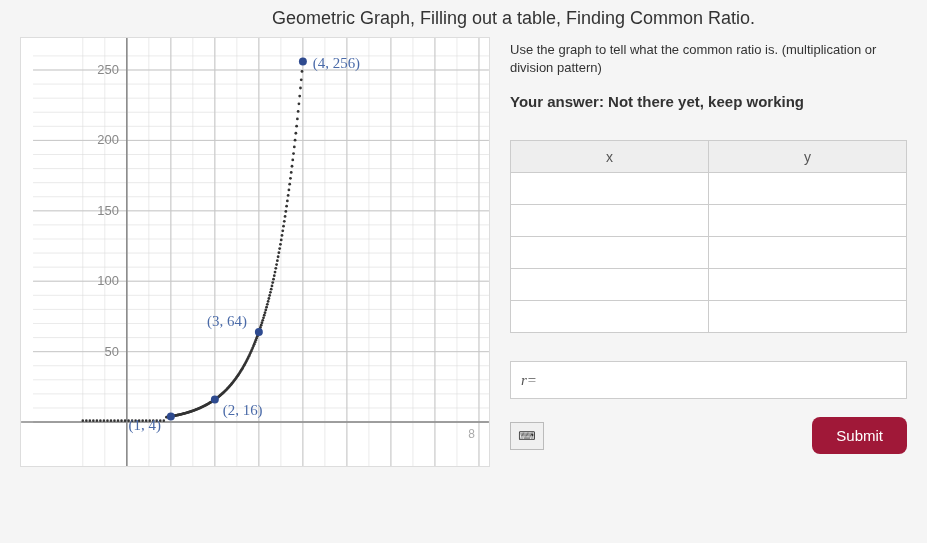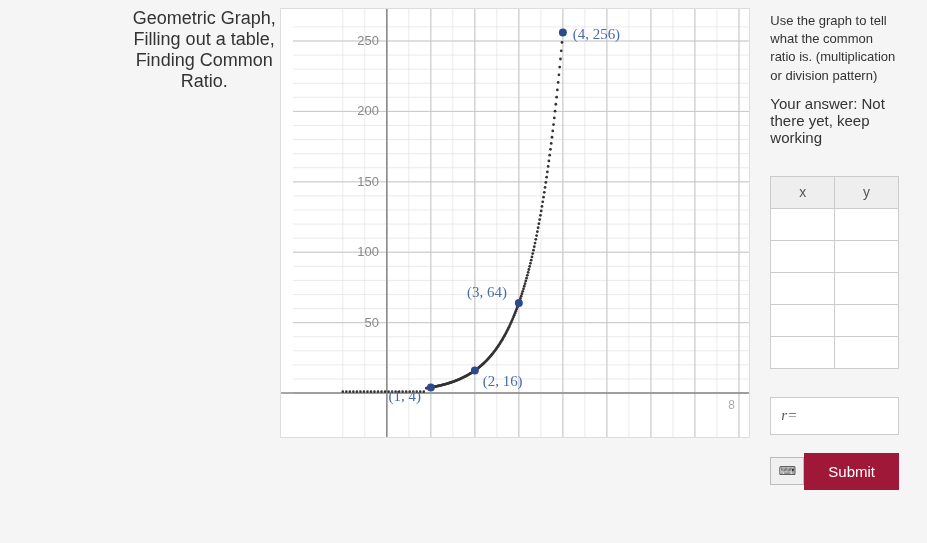--- a/index.html
+++ b/index.html
@@ -7,22 +7,22 @@
       font-family: -apple-system, BlinkMacSystemFont, "Segoe UI", Arial, sans-serif;
       background: #f5f5f5;
       color: #333;
       width: 927px;
       height: 543px;
       overflow: hidden;
       position: relative;
     }
     .container {
       display: flex;
-      flex-direction: row;
-      padding: 8px 28px;
+      flex-direction: column;
+      padding: 8px 20px;
       height: 100%;
     }
     .title {
       text-align: center;
       font-size: 18px;
       font-weight: 400;
       color: #333;
       margin-bottom: 8px;
       padding-left: 100px;
     }
@@ -40,21 +40,21 @@
     }
     .chart-svg { width: 100%; height: 100%; display: block; }
     .right-side {
       flex: 1;
       display: flex;
       flex-direction: column;
       gap: 10px;
       padding-top: 4px;
     }
     .instruction { font-size: 13px; color: #333; line-height: 1.4; }
-    .answer-line { font-size: 15px; color: #333; margin-bottom: 20px; }
+    .answer-line { font-size: 15px; color: #333; margin-top: 6px; margin-bottom: 20px; font-weight: bold; }
     .xy-table {
       border-collapse: collapse;
       width: 100%;
       background: #fff;
     }
     .xy-table th, .xy-table td {
       border: 1px solid #ccc;
       height: 32px;
       text-align: center;
       font-size: 14px;
@@ -89,21 +89,21 @@
       font-size: 12px;
       cursor: pointer;
     }
     .submit-btn {
       background: #a01838;
       color: #fff;
       border: none;
       padding: 10px 24px;
       font-size: 15px;
       cursor: pointer;
-      border-radius: 0;
+      border-radius: 8px;
     }
   </style>
 </head>
 <body>
 
 <div class="container">
   <div class="title">Geometric Graph, Filling out a table, Finding Common Ratio.</div>
   <div class="main">
     <div class="chart-area">
       <svg class="chart-svg" id="chart-svg" viewBox="0 0 470 430">

